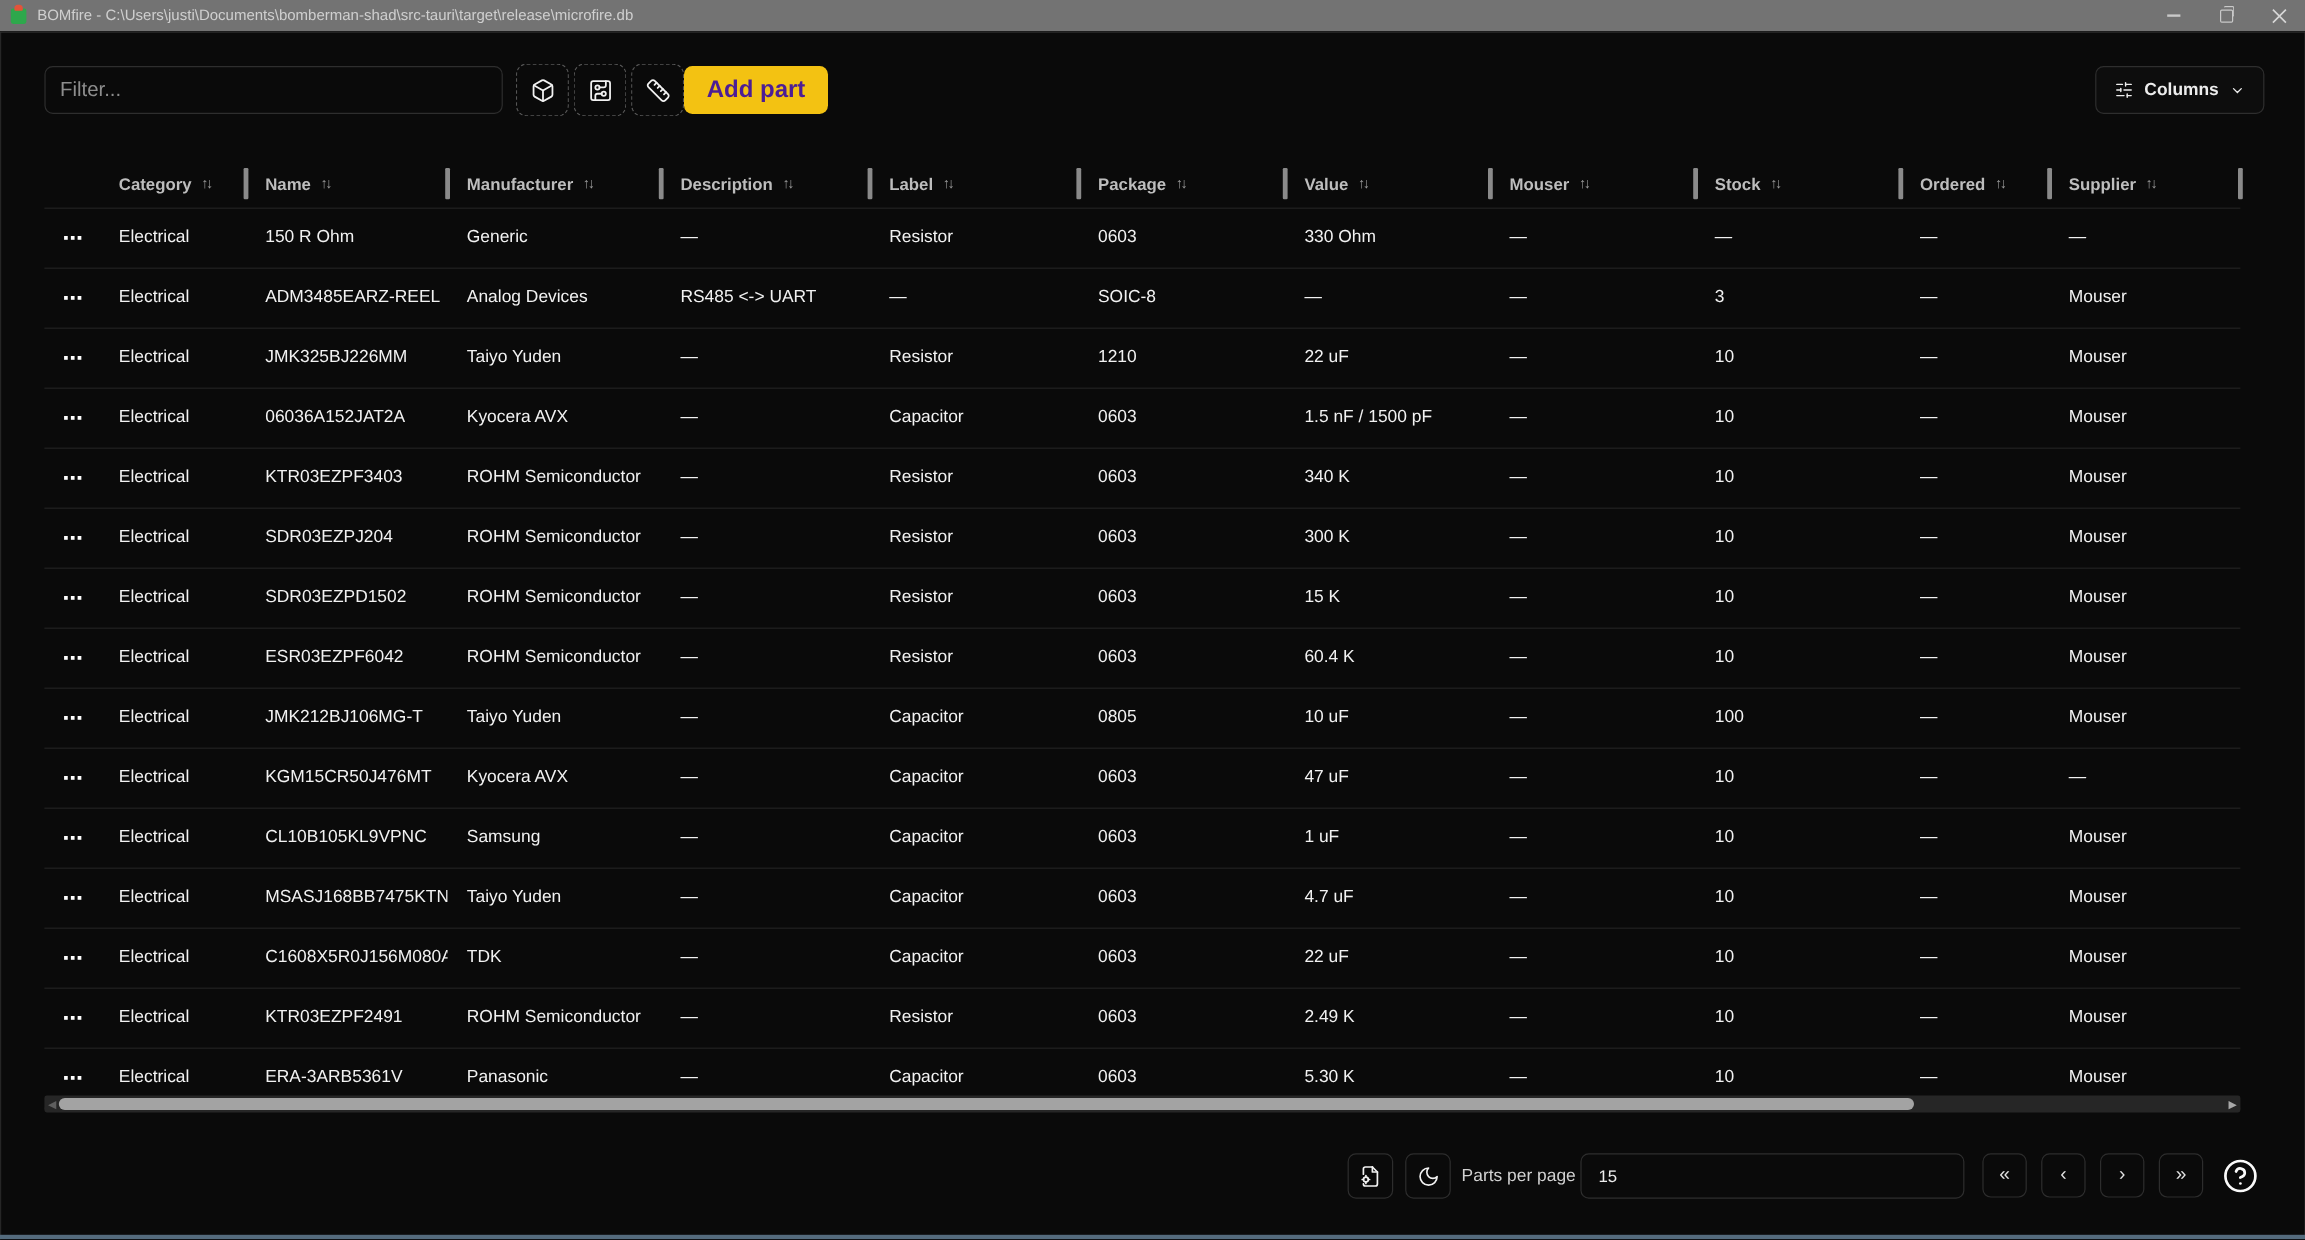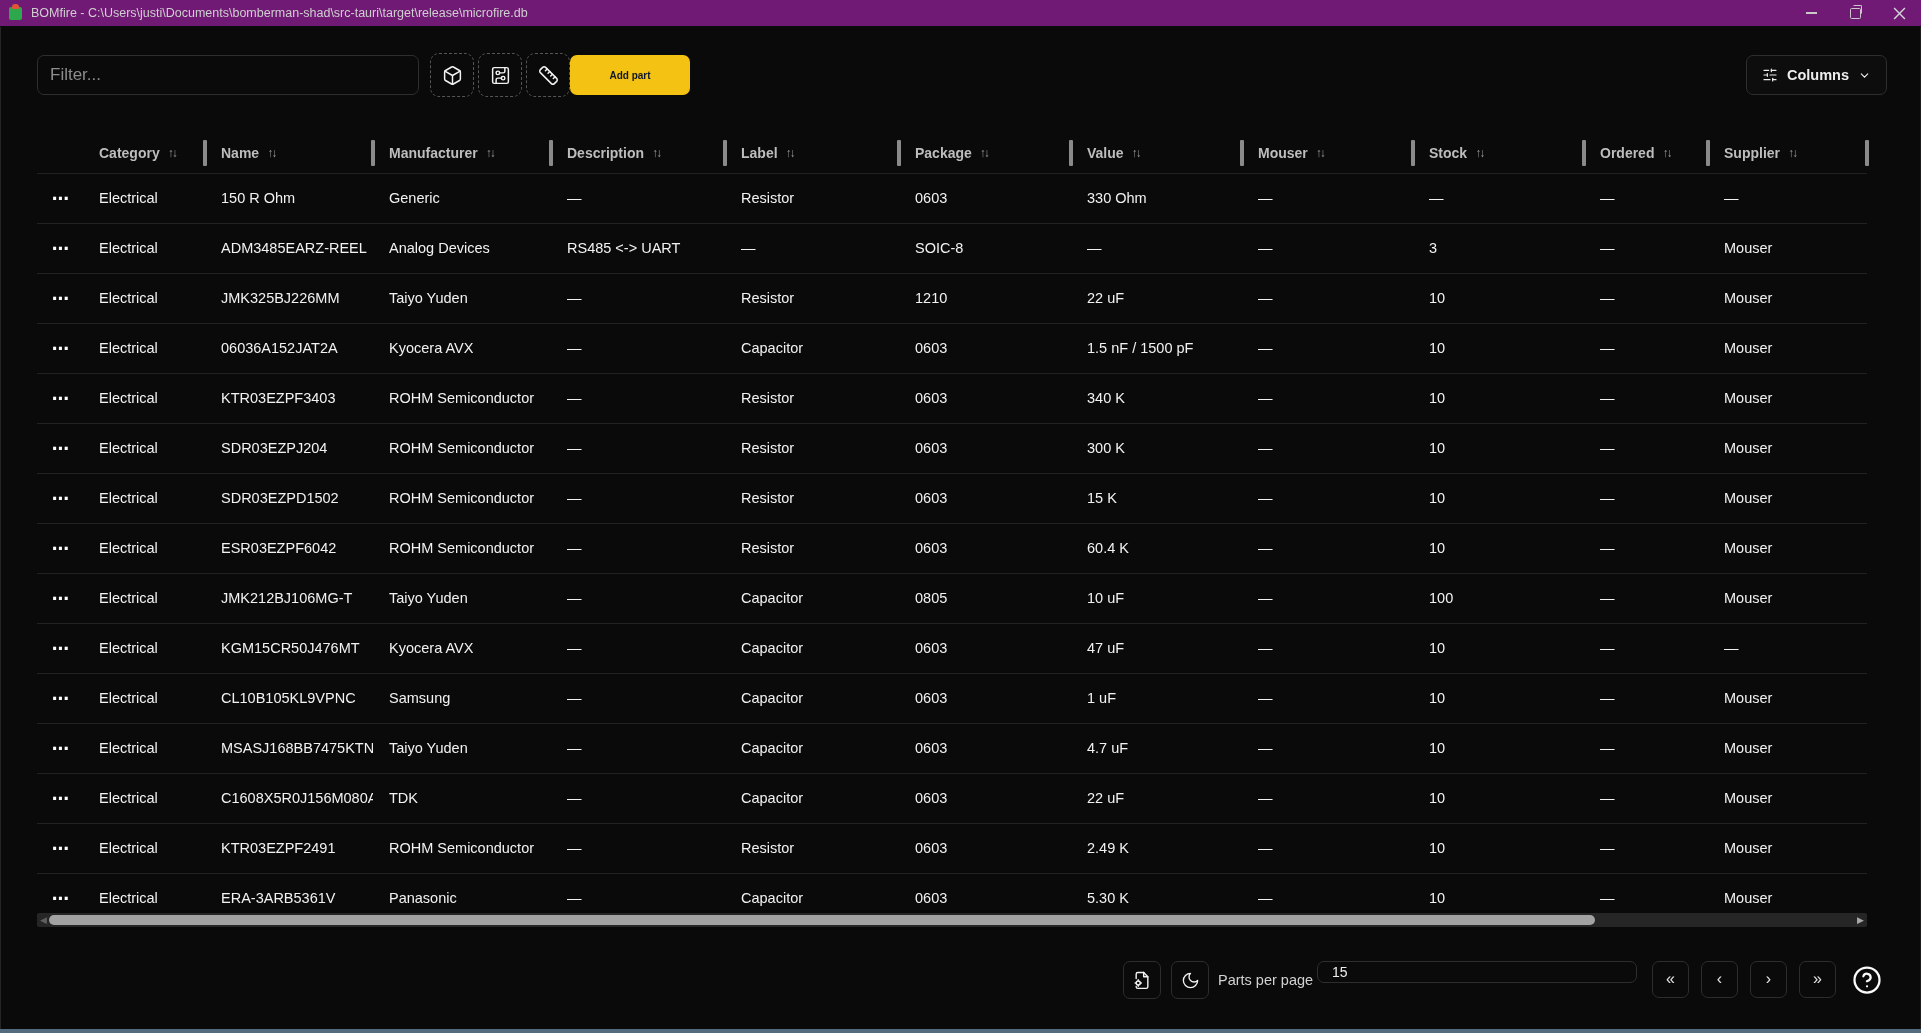--- a/index.html
+++ b/index.html
@@ -1,20 +1,20 @@
 <!DOCTYPE html>
 <html><head>
 <meta charset="utf-8">
 <style>
   html,body{margin:0;padding:0;background:#000;}
   .app{position:relative;width:1921px;height:1033px;background:#0a0a0a;overflow:hidden;
        font-family:"Liberation Sans","DejaVu Sans",sans-serif;color:#f0f0f0;
        box-shadow:inset 1px 0 0 #262626, inset -1px 0 0 #1c1c1c;}
   
-  .titlebar{position:absolute;top:0;left:0;right:0;height:26px;background:#701a75;
+  .titlebar{position:absolute;top:0;left:0;right:0;height:26px;background:#737373;
             display:flex;align-items:center;padding-left:9px;border-bottom:1px solid #0b0b0b;}
   .appicon{width:13px;height:13px;background:#2ea84c;border-radius:2px;position:relative;flex:0 0 auto;}
   .appicon::before{content:"";position:absolute;top:-3px;left:3px;width:7px;height:5px;
                    background:#e2543a;border-radius:3px 3px 1px 1px;}
   .titletext{margin-left:9px;font-size:12.5px;color:#cfcfcf;white-space:nowrap;}
   .wincontrols{margin-left:auto;display:flex;height:100%;}
   .winbtn{width:44px;height:100%;display:flex;align-items:center;justify-content:center;cursor:default;}
   .minline{width:11px;height:1.5px;background:#c9c9c9;}
   .restore{width:9px;height:9px;border:1.3px solid #c9c9c9;border-radius:1.5px;position:relative;}
   .restore::before{content:"";position:absolute;top:-4px;left:2.5px;width:8px;height:8px;
@@ -23,21 +23,21 @@
   
   .filter-input{position:absolute;left:37px;top:55px;width:382px;height:40px;box-sizing:border-box;
             background:#0a0a0a;border:1px solid #2e2e2e;border-radius:7px;color:#ededed;
             font-size:17px;padding:0 12px;font-family:inherit;outline:none;}
   .filter-input::placeholder{color:#8d8d8d;}
   .iconbtn{position:absolute;top:53px;width:44px;height:44px;box-sizing:border-box;background:transparent;
            border:1px dashed #565656;border-radius:9px;display:flex;align-items:center;justify-content:center;
            cursor:pointer;padding:0;}
   .iconbtn svg{stroke:#f2f2f2;fill:none;stroke-width:1.7;stroke-linecap:round;stroke-linejoin:round;}
   .addpart{position:absolute;left:570px;top:55px;width:120px;height:40px;background:#f3c212;border:none;
-           border-radius:7px;font-size:10px;font-weight:700;color:#0f172a;cursor:pointer;font-family:inherit;}
+           border-radius:7px;font-size:20px;font-weight:700;color:#4c1d95;cursor:pointer;font-family:inherit;}
   .columnsbtn{position:absolute;right:34px;top:55px;height:40px;box-sizing:border-box;background:#0d0d0d;
            border:1px solid #2e2e2e;border-radius:7px;display:flex;align-items:center;gap:9px;
            padding:0 15px;cursor:pointer;color:#ededed;font-size:14.5px;font-weight:600;font-family:inherit;}
   .columnsbtn svg{stroke:#ededed;fill:none;stroke-width:1.8;stroke-linecap:round;}
   
   .table{position:absolute;left:37px;top:133px;width:1830px;}
   .thead,.trow{display:grid;grid-template-columns:48px 120px 168px 178px 174px 174px 172px 171px 171px 171px 124px 159px;}
   .thead{height:40px;}
   .hcell{position:relative;display:flex;align-items:center;gap:8px;padding-left:16px;
          font-size:14px;font-weight:600;color:#bdbdbd;white-space:nowrap;}
@@ -61,21 +61,21 @@
            font-size:9px;color:#a9a9a9;cursor:pointer;}
   .hs-thumb{position:absolute;left:12px;top:2px;width:1546px;height:10px;background:#a3a3a3;
             border-radius:5px;cursor:grab;}
   
   .footbtn{position:absolute;top:961px;width:38px;height:38px;box-sizing:border-box;background:transparent;
            border:1px solid #2d2d2d;border-radius:7px;display:flex;align-items:center;justify-content:center;
            cursor:pointer;padding:0;}
   .footbtn svg{stroke:#f2f2f2;fill:none;stroke-width:1.7;stroke-linecap:round;stroke-linejoin:round;}
   .ppp-label{position:absolute;left:1218px;top:961px;height:38px;line-height:38px;
              font-size:14.5px;color:#d2d2d2;}
-  .ppp-input{position:absolute;left:1317px;top:961px;width:320px;height:22px;box-sizing:border-box;
+  .ppp-input{position:absolute;left:1317px;top:961px;width:320px;height:38px;box-sizing:border-box;
              background:#0a0a0a;border:1px solid #2e2e2e;border-radius:7px;color:#ededed;font-size:14px;
              padding:0 14px;font-family:inherit;outline:none;}
   .pagebtn{position:absolute;top:961px;width:37px;height:37px;box-sizing:border-box;background:transparent;
            border:1px solid #2d2d2d;border-radius:7px;color:#e3e3e3;font-size:16px;line-height:1;
            cursor:pointer;font-family:inherit;display:flex;align-items:center;justify-content:center;padding:0 0 2px 0;}
   .helpbtn{position:absolute;left:1849px;top:962px;width:36px;height:36px;background:none;border:none;
            display:flex;align-items:center;justify-content:center;cursor:pointer;padding:0;}
   .helpbtn svg{stroke:#fafafa;fill:none;stroke-width:1.8;stroke-linecap:round;stroke-linejoin:round;}
   
   .bottomstrip{position:absolute;left:0;right:0;bottom:0;height:4px;background:#546b7d;}

